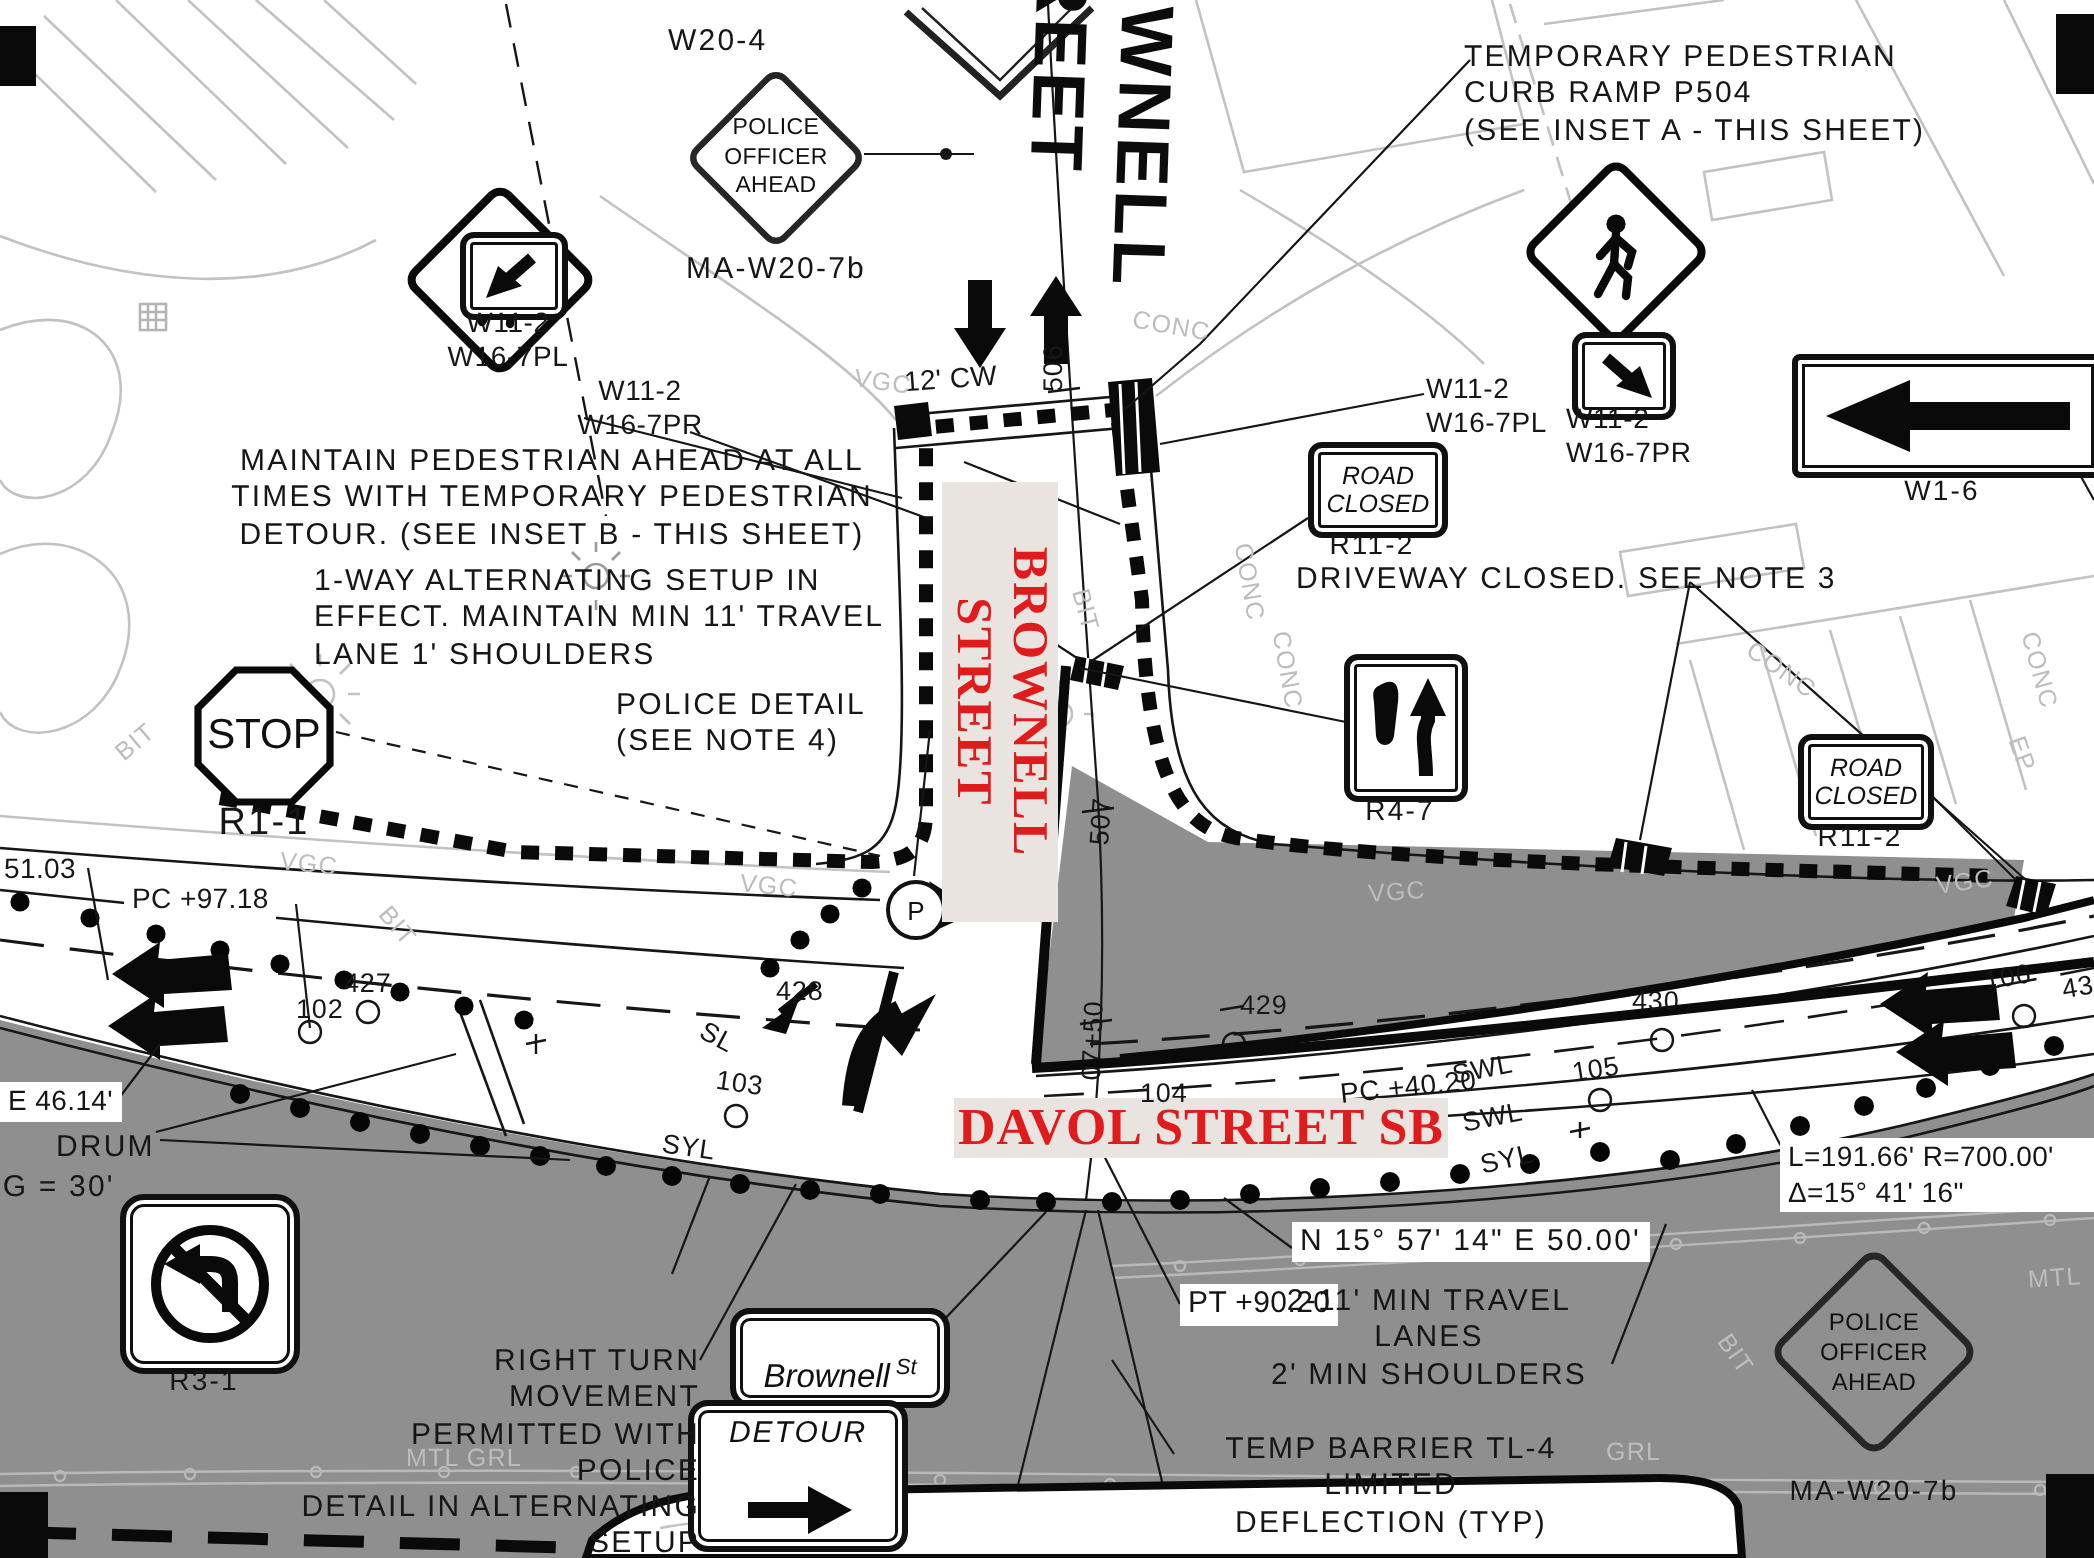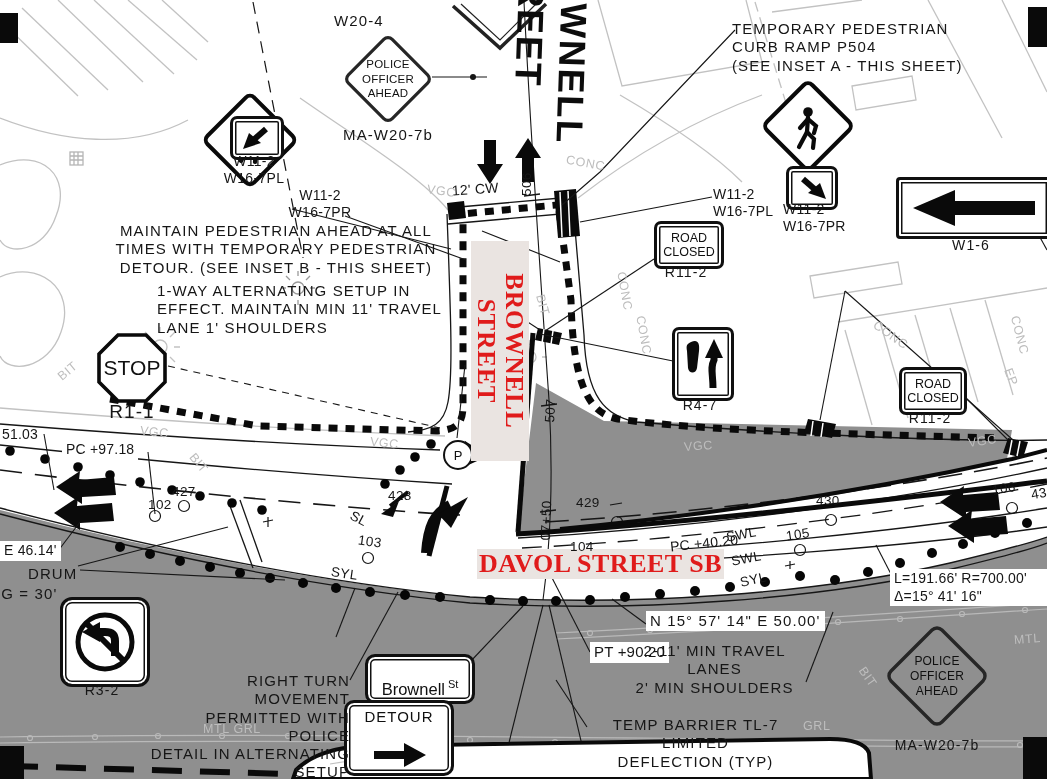--- a/index.html
+++ b/index.html
@@ -13,21 +13,21 @@
   .lbl.c{text-align:center}
   .lbl.r{text-align:right}
   .lbl-s{position:absolute;font-size:14px;line-height:1.25;letter-spacing:.2px;color:#161616;white-space:pre-line;}
   .whitebg{background:#fff;padding:1px 4px;}
   .sta{position:absolute;font-size:13.5px;letter-spacing:.4px;color:#161616;}
   .g{position:absolute;font-size:12.5px;letter-spacing:.6px;color:#bdbdbd;}
   
   .sign{position:absolute;background:#fff;border:3px solid #101010;border-radius:7px;
         box-shadow:inset 0 0 0 2px #fff, inset 0 0 0 3.5px #101010;
         display:flex;align-items:center;justify-content:center;}
-  .sign .txt{font-weight:bold;color:#101010;text-align:center;white-space:pre-line;}
+  .sign .txt{font-weight:bold;color:#101010;text-align:center;white-space:pre-line;font-style:italic;}
   .diamond-wrap{position:absolute;}
   .diamond-label{position:absolute;left:0;top:0;width:100%;height:100%;display:flex;
         align-items:center;justify-content:center;text-align:center;
         font-size:11.5px;line-height:1.25;letter-spacing:.2px;color:#101010;white-space:pre-line;}
   .street-red{position:absolute;font-family:"Liberation Serif",serif;font-weight:bold;
         color:#e01b1b;background:#eae4e1;text-align:center;}
   .brownell-top{position:absolute;font-weight:bold;color:#0c0c0c;font-size:37px;line-height:43px;
         text-align:center;white-space:pre-line;letter-spacing:2px;}
   .pcircle{position:absolute;width:26px;height:26px;border:2px solid #111;border-radius:50%;
         background:#fff;display:flex;align-items:center;justify-content:center;
@@ -437,66 +437,69 @@
   <div class="lbl" style="left:732px;top:20px">TEMPORARY PEDESTRIAN
 CURB RAMP P504
 (SEE INSET A - THIS SHEET)</div>
 
   <div class="lbl c" style="left:70px;top:222px;width:412px">MAINTAIN PEDESTRIAN AHEAD AT ALL
 TIMES WITH TEMPORARY PEDESTRIAN
 DETOUR. (SEE INSET B - THIS SHEET)</div>
   <div class="lbl" style="left:157px;top:282px">1-WAY ALTERNATING SETUP IN
 EFFECT. MAINTAIN MIN 11' TRAVEL
 LANE 1' SHOULDERS</div>
+  <div class="lbl" style="left:308px;top:344px">POLICE DETAIL
+(SEE NOTE 4)</div>
 
   <div class="lbl c" style="left:96px;top:400px;width:72px;font-size:19px">R1-1</div>
 
   <div class="lbl" style="left:713px;top:186px;font-size:14px;letter-spacing:.3px"><span>W11-2</span><br><span>W16-7PL</span></div>
   <div class="lbl" style="left:783px;top:201px;font-size:14px;letter-spacing:.3px"><span>W11-2</span><br><span>W16-7PR</span></div>
 
   <div class="lbl c" style="left:654px;top:264px;width:64px;font-size:14px">R11-2</div>
+  <div class="lbl" style="left:648px;top:281px">DRIVEWAY CLOSED. SEE NOTE 3</div>
   <div class="lbl c" style="left:896px;top:237px;width:150px;font-size:14px">W1-6</div>
   <div class="lbl c" style="left:672px;top:397px;width:56px;font-size:14px">R4-7</div>
   <div class="lbl c" style="left:899px;top:410px;width:62px;font-size:14px">R11-2</div>
 
   <div class="lbl-s" style="left:2px;top:426px">51.03</div>
   <div class="lbl-s whitebg" style="left:62px;top:440px">PC +97.18</div>
   <div class="sta" style="left:172px;top:484px">427</div>
   <div class="sta" style="left:148px;top:497px">102</div>
   <div class="sta" style="left:388px;top:488px">428</div>
   <div class="sta" style="left:350px;top:511px;transform:rotate(28deg)">SL</div>
   <div class="sta" style="left:358px;top:534px;transform:rotate(8deg)">103</div>
   <div class="lbl-s whitebg" style="left:0px;top:541px">E   46.14'</div>
   <div class="lbl" style="left:28px;top:565px">DRUM</div>
   <div class="lbl" style="left:-60px;top:585px">SPACING = 30'</div>
-  <div class="lbl c" style="left:60px;top:682px;width:84px;font-size:14px">R3-2</div>
+  <div class="lbl c" style="left:60px;top:682px;width:84px;font-size:14px">R3-1</div>
   <div class="lbl r" style="left:150px;top:672px;width:200px">RIGHT TURN MOVEMENT
 PERMITTED WITH POLICE
 DETAIL IN ALTERNATING
 SETUP</div>
 
   <div class="sta" style="left:570px;top:539px">104</div>
-  <div class="sta" style="left:576px;top:495px">429</div>
+  <div class="sta" style="left:620px;top:495px">429</div>
   <div class="lbl-s" style="left:670px;top:535px;transform:rotate(-6deg)">PC +40.20</div>
   <div class="sta" style="left:726px;top:527px;transform:rotate(-11deg)">SWL</div>
   <div class="sta" style="left:731px;top:551px;transform:rotate(-11deg)">SWL</div>
   <div class="sta" style="left:740px;top:572px;transform:rotate(-13deg)">SYL</div>
   <div class="sta" style="left:331px;top:566px;transform:rotate(8deg)">SYL</div>
   <div class="sta" style="left:786px;top:527px;transform:rotate(-9deg)">105</div>
   <div class="sta" style="left:816px;top:493px">430</div>
   <div class="sta" style="left:992px;top:481px;transform:rotate(-10deg)">106</div>
   <div class="sta" style="left:1031px;top:486px;transform:rotate(-10deg)">43</div>
 
   <div class="lbl whitebg" style="left:646px;top:611px">N 15° 57' 14" E   50.00'</div>
   <div class="lbl-s whitebg" style="left:590px;top:642px;font-size:15px">PT +90.20</div>
   <div class="lbl-s whitebg" style="left:890px;top:569px;width:158px">L=191.66' R=700.00'
 Δ=15° 41' 16"</div>
   <div class="lbl c" style="left:617px;top:642px;width:195px">2-11' MIN TRAVEL LANES
 2' MIN SHOULDERS</div>
-  <div class="lbl c" style="left:583px;top:716px;width:225px">TEMP BARRIER TL-7 LIMITED
+  <div class="lbl c" style="left:583px;top:716px;width:225px">TEMP BARRIER TL-4 LIMITED
 DEFLECTION (TYP)</div>
   <div class="lbl c" style="left:884px;top:737px;width:106px;font-size:14px">MA-W20-7b</div>
 
   <div class="lbl-s" style="left:452px;top:181px;transform:rotate(-4deg)">12' CW</div>
   <div class="sta" style="left:519px;top:196px;transform:rotate(-90deg);transform-origin:left top">506</div>
   <div class="sta" style="left:542px;top:422px;transform:rotate(-86deg);transform-origin:left top">507</div>
   <div class="sta" style="left:538px;top:540px;transform:rotate(-88deg);transform-origin:left top">07+50</div>
 
   <span class="g" style="left:140px;top:425px;transform:rotate(6deg)">VGC</span>
   <span class="g" style="left:370px;top:436px;transform:rotate(6deg)">VGC</span>

